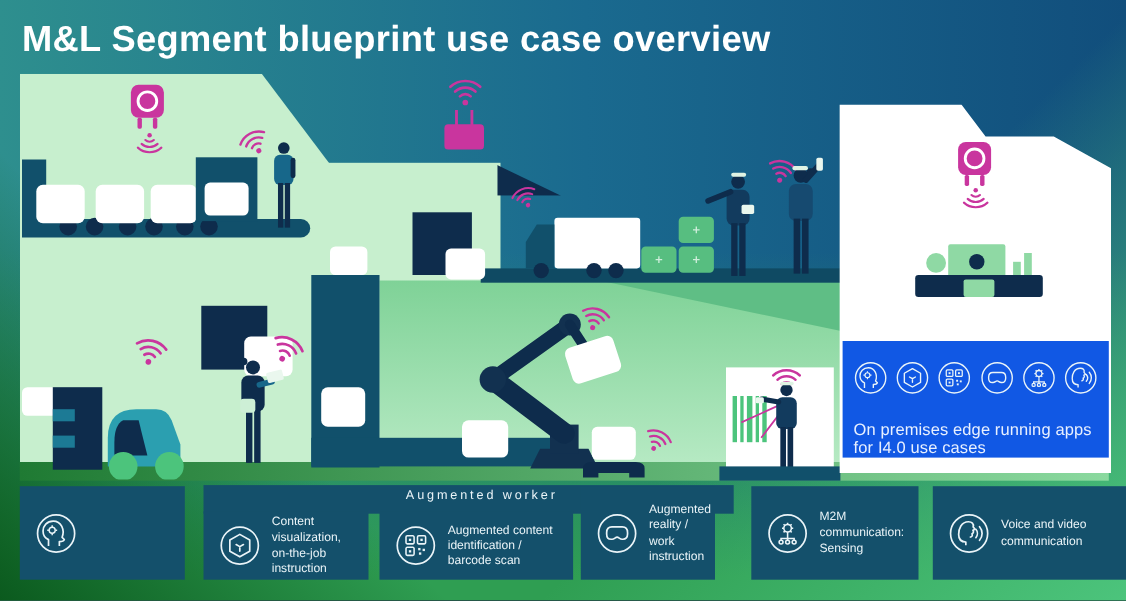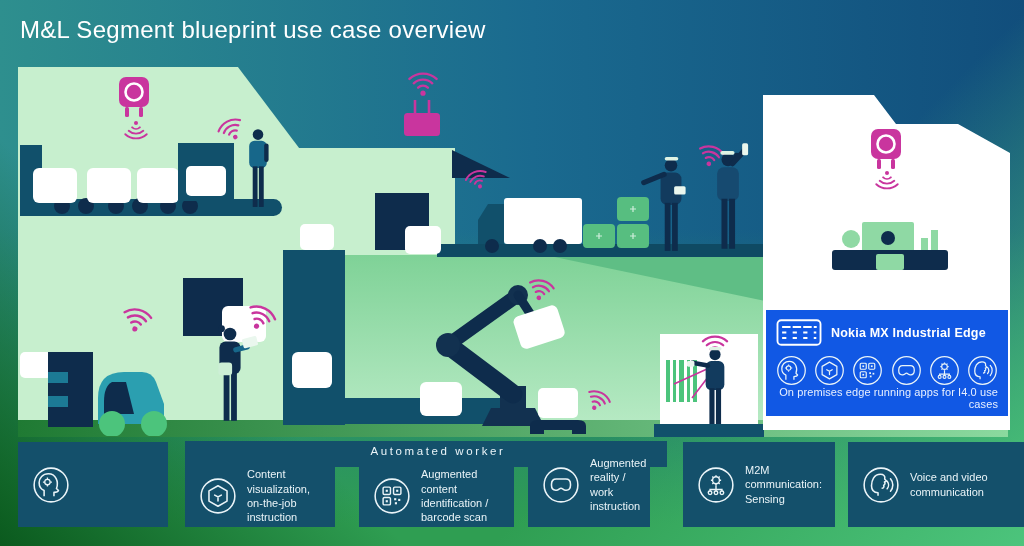--- a/index.html
+++ b/index.html
@@ -6,21 +6,21 @@
   .stage{
     position:relative;width:1024px;height:546px;overflow:hidden;
     font-family:"Liberation Sans",sans-serif;
     background-image:
       linear-gradient(45deg,#0b5a1e 0%,rgba(11,90,30,0) 26%),
       linear-gradient(315deg,#4CC47C 0%,rgba(76,196,124,0) 34%),
       linear-gradient(180deg,rgba(20,110,70,0) 42%,#2f9e52 96%),
       linear-gradient(90deg,#2E8F8E 0%,#1A6A8F 52%,#114E7C 100%);
   }
   .abs{position:absolute;}
-  .title{left:20px;top:16px;color:#fff;font-size:24px;font-weight:400;letter-spacing:.3px;}
+  .title{left:20px;top:16px;color:#fff;font-size:33px;font-weight:700;letter-spacing:.3px;}
   
   .b-left{left:18px;top:67px;width:282px;height:358px;background:#C7EFCE;
     clip-path:polygon(0 0,78% 0,100% 23%,100% 100%,0 100%);}
   .b-mid{left:240px;top:148px;width:215px;height:277px;background:#C7EFCE;}
   .b-low{left:345px;top:255px;width:420px;height:170px;background:linear-gradient(180deg,#7FD297 0%,#B7EAC4 100%);}
   .roof-tri{left:452px;top:150px;width:58px;height:28px;background:#0E2C4C;
     clip-path:polygon(0 0,100% 100%,0 100%);}
   .mezz{left:437px;top:244px;width:328px;height:13px;background:#0F4A63;}
   .ceil-tri{left:545px;top:255px;width:220px;height:46px;background:#5FBE85;
     clip-path:polygon(100% 0,100% 100%,0 0);}
@@ -31,21 +31,21 @@
   .wbox{background:#fff;border-radius:6px;}
   
   .wpanel{left:763px;top:88px;width:247px;height:342px;background:#fff;
     clip-path:polygon(0 7px,111px 7px,133px 36px,195px 36px,247px 65px,247px 342px,0 342px);}
   
   .bluepanel{left:766px;top:310px;width:242px;height:106px;background:#1158E4;color:#fff;
     display:flex;flex-direction:column;padding:9px 10px 7px 10px;box-sizing:border-box;}
   .bp-head{display:flex;align-items:center;gap:9px;}
   .bp-title{font-size:12.5px;font-weight:bold;letter-spacing:.2px;}
   .bp-icons{display:flex;justify-content:space-between;margin-top:9px;}
-  .bp-caption{font-size:11px;text-align:right;margin-top:0;color:#E8F0FF;letter-spacing:.1px;}
+  .bp-caption{font-size:15px;text-align:left;margin-top:23px;color:#E8F0FF;letter-spacing:.1px;}
   
   .band{left:185px;top:441px;width:482px;height:26px;background:#14506B;}
   .aw-label{left:368px;top:445px;width:140px;text-align:center;color:#EAF4F8;
     font-size:11.5px;letter-spacing:2.6px;}
   .card{background:#14506B;display:flex;align-items:center;gap:10px;
     padding:0 8px 0 14px;box-sizing:border-box;}
   .uc-label{color:#EAF4F8;font-size:11px;line-height:1.3;}
   .wifi{color:#C9359E;}
   .beam{stroke:#C9359E;stroke-width:1.6;}
   .person{overflow:visible;}
@@ -315,26 +315,20 @@
       <rect x="11" y="4" width="7" height="22" fill="#8FD9A4"></rect>
   </svg>
   <svg class="abs" style="left:858px;top:226px" width="60" height="46">
     <circle cx="30" cy="12" r="7" fill="#0E2C4C"></circle>
     <path d="M14,40 q16,-22 32,0 z" fill="#0E2C4C"></path>
   </svg>
   <div class="abs navy" style="left:832px;top:250px;width:116px;height:20px;border-radius:3px"></div>
   <div class="abs" style="left:876px;top:254px;width:28px;height:16px;border-radius:2px;background:#8FD9A4"></div>
 
   <div class="abs bluepanel">
-    <div class="bp-head">
-      <svg width="46" height="27">
-          <use href="#i-server"></use>
-        </svg>
-      <div class="bp-title">Nokia MX Industrial Edge</div>
-    </div>
     <div class="bp-icons">
       <svg width="31" height="31">
           <use href="#i-head"></use>
         </svg>
       <svg width="31" height="31">
           <use href="#i-cube"></use>
         </svg>
       <svg width="31" height="31">
           <use href="#i-qr"></use>
         </svg>
@@ -345,34 +339,34 @@
           <use href="#i-m2m"></use>
         </svg>
       <svg width="31" height="31">
           <use href="#i-voice"></use>
         </svg>
     </div>
     <div class="bp-caption">On premises edge running apps for I4.0 use cases</div>
   </div>
 
   <div class="abs band"></div>
-  <div class="abs aw-label">Automated worker</div>
+  <div class="abs aw-label">Augmented worker</div>
 
   <div class="abs card" style="left:18px;top:442px;width:150px;height:85px">
     <svg width="38" height="38" style="flex:none">
         <use href="#i-head"></use>
       </svg>
   </div>
   <div class="abs card" style="left:185px;top:465px;width:150px;height:62px">
     <svg width="38" height="38" style="flex:none">
         <use href="#i-cube"></use>
       </svg>
     <div class="uc-label">Content visualization, on-the-job instruction</div>
   </div>
-  <div class="abs card" style="left:359px;top:465px;width:155px;height:62px">
+  <div class="abs card" style="left:345px;top:465px;width:176px;height:62px">
     <svg width="38" height="38" style="flex:none">
         <use href="#i-qr"></use>
       </svg>
     <div class="uc-label">Augmented content identification / barcode scan</div>
   </div>
   <div class="abs card" style="left:528px;top:442px;width:122px;height:85px">
     <svg width="38" height="38" style="flex:none">
         <use href="#i-vr"></use>
       </svg>
     <div class="uc-label">Augmented reality / work instruction</div>

